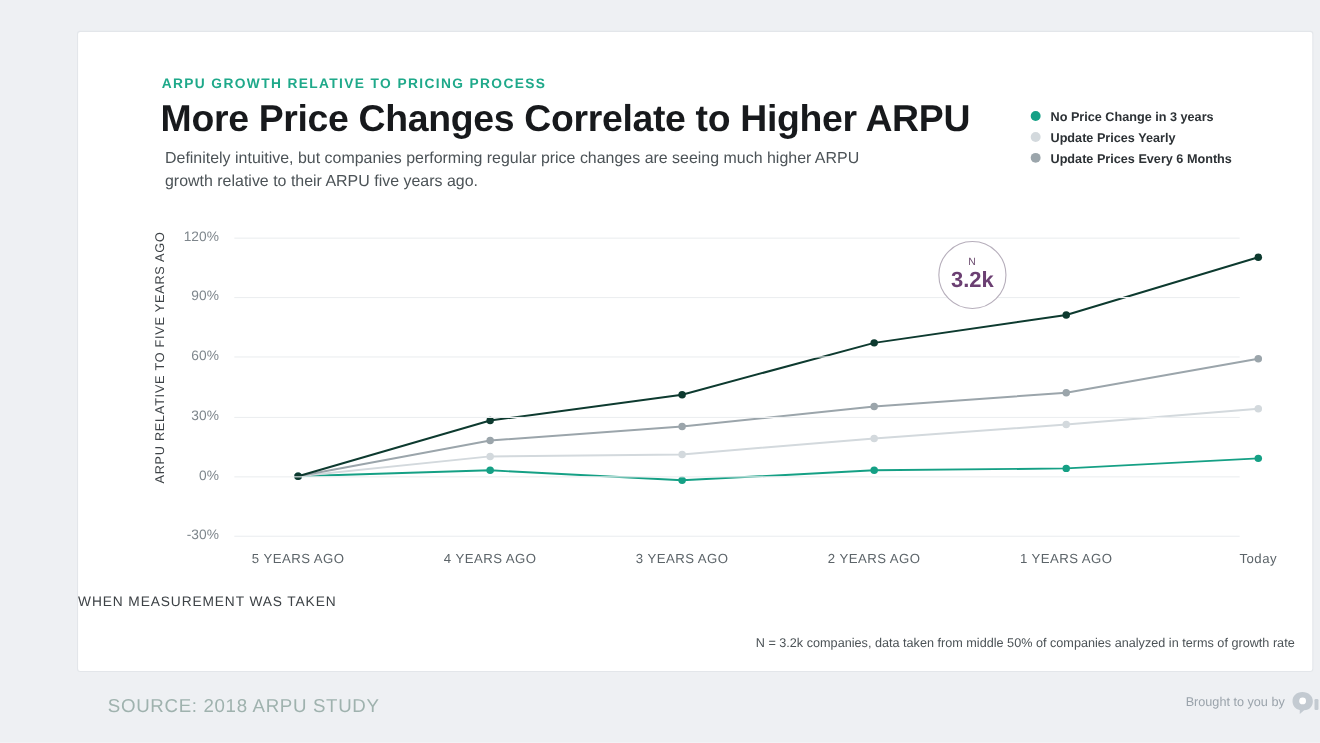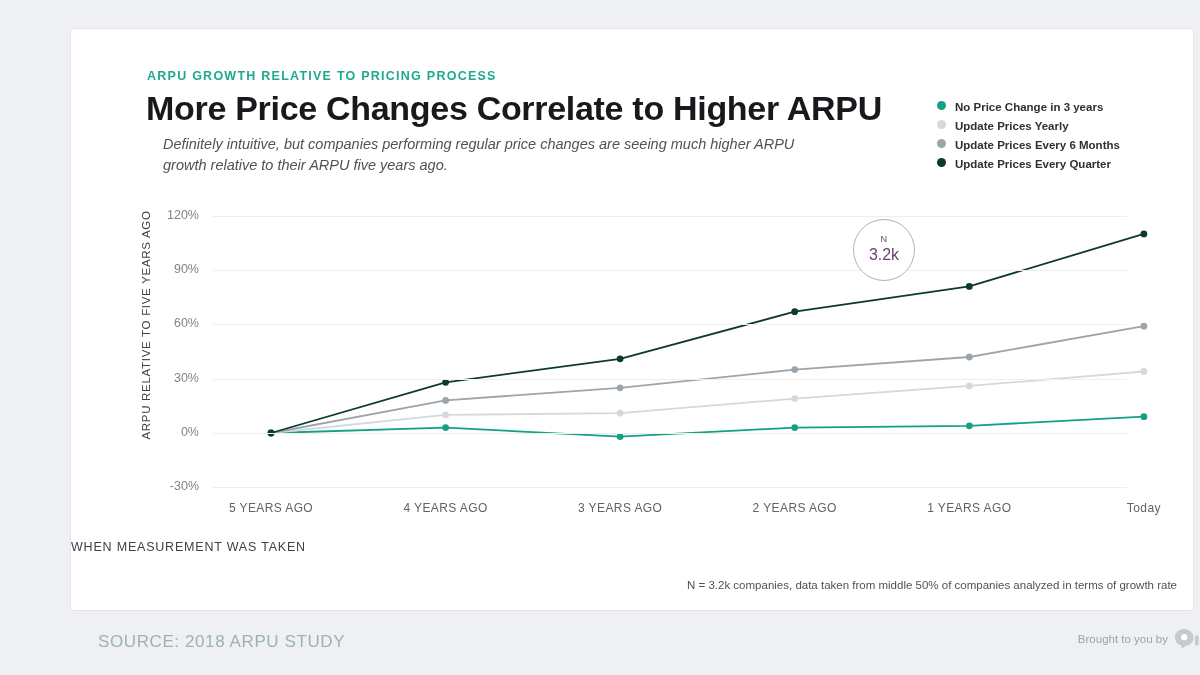--- a/index.html
+++ b/index.html
@@ -23,22 +23,22 @@
     position:absolute; left:76px; top:40px;
     font-size:12.5px; font-weight:700; letter-spacing:1.25px;
     color:#1fa98a; text-transform:uppercase;
   }
   .headline {
     position:absolute; left:75px; top:60px;
     font-size:34px; font-weight:700; color:#17191c;
     letter-spacing:-0.3px;
   }
   .subhead {
-    position:absolute; left:92px; top:105px; width:660px;
-    font-size:14.5px; line-height:21px; color:#4c5357;font-style:italic;
+    position:absolute; left:79px; top:105px; width:660px;
+    font-size:14.5px; line-height:21px; color:#4c5357;
   }
 
   
   .legend { position:absolute; left:866px; top:72px; }
   .legend-row { display:flex; height:19px; }
   .legend-dot {
     width:9px; height:9px; border-radius:50%;
     margin-right:9px; flex:0 0 auto;
   }
   .legend-label { font-size:11.5px; color:#2c3135; font-weight:600; white-space:nowrap; }
@@ -76,21 +76,21 @@
 
   
   .badge {
     position:absolute; left:782px; top:190px;
     width:62px; height:62px; border-radius:50%;
     border:1px solid #b6aebb; background:#ffffff;
     display:flex; flex-direction:column;
     align-items:center; justify-content:center;
   }
   .badge-n { font-size:9.5px; color:#6f4f72; letter-spacing:0.5px; line-height:10px; }
-  .badge-v { font-size:16px; font-weight:400; color:#6b3f72; line-height:22px; }
+  .badge-v { font-size:20px; font-weight:700; color:#6b3f72; line-height:22px; }
 
   
   .source {
     position:absolute; left:66px; top:632px;
     font-size:17px; letter-spacing:0.6px;
     color:#9fb2ae; text-transform:uppercase;
   }
   .brought {
     position:absolute; right:64px; top:633px;
     font-size:11.5px; color:#9aa3ab;
@@ -114,24 +114,20 @@
         <span class="legend-dot" style="background:#15a085"></span>
         <span class="legend-label">No Price Change in 3 years</span>
       </div>
       <div class="legend-row">
         <span class="legend-dot" style="background:#d3d9dd"></span>
         <span class="legend-label">Update Prices Yearly</span>
       </div>
       <div class="legend-row">
         <span class="legend-dot" style="background:#9ba5ab"></span>
         <span class="legend-label">Update Prices Every 6 Months</span>
-      </div>
-      <div class="legend-row">
-        <span class="legend-dot" style="background:#0d3a2f"></span>
-        <span class="legend-label">Update Prices Every Quarter</span>
       </div>
     </div>
 
     <div class="plot">
       <div class="ylabel">ARPU RELATIVE TO FIVE YEARS AGO</div>
       <div id="grid-layer">
           <div class="gridline" style="top: 186.8px;"></div>
           <div class="gridline" style="top: 241.1px;"></div>
           <div class="gridline" style="top: 295.4px;"></div>
           <div class="gridline" style="top: 349.7px;"></div>

